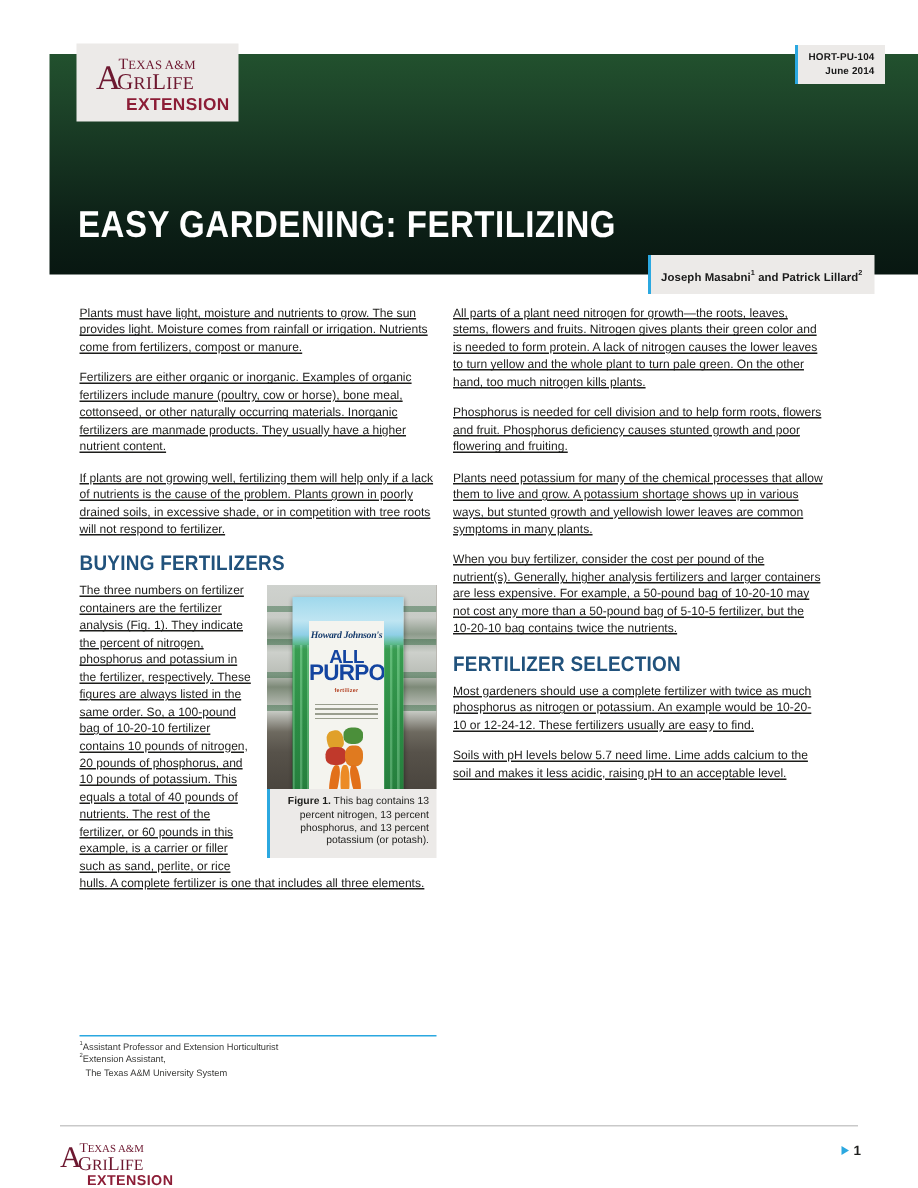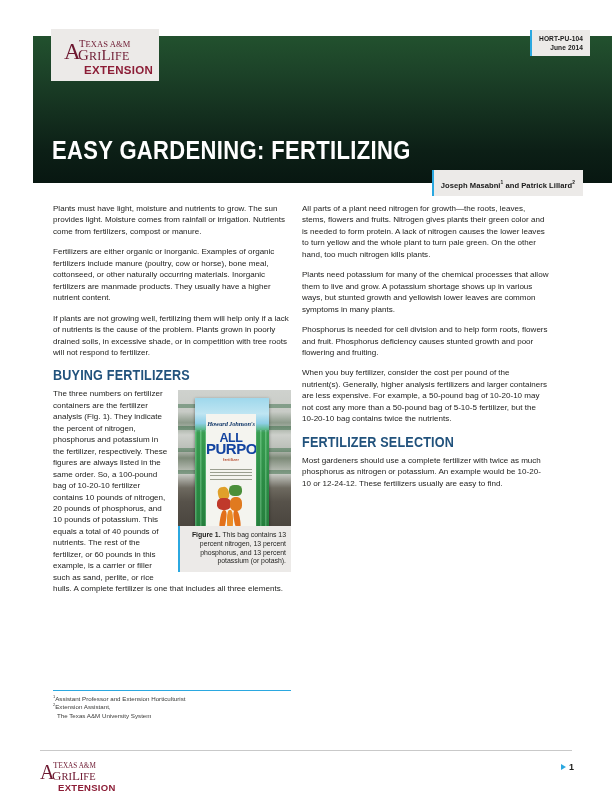--- a/index.html
+++ b/index.html
@@ -139,21 +139,21 @@
     position: absolute;
     top: 203px;
     font-size: 8.05px;
     line-height: 11.45px;
     color: #1d1d1b;
     text-align: left;
   }
   .col-left { left: 53px; width: 238px; }
   .col-right { left: 302px; width: 247px; }
 
-  .col p { margin: 0 0 9px 0; }
+  .col p { margin: 0 0 9px 0; text-decoration: underline; }
 
   h2.section {
     font-family: "Liberation Sans Narrow", "Liberation Sans", sans-serif;
     font-size: 14px;
     line-height: 16px;
     font-weight: bold;
     color: #21527c;
     letter-spacing: 0.2px;
     margin: 6px 0 5px 0;
     transform: scaleX(0.9);
@@ -430,27 +430,28 @@
       </div>
     </div>
     <div class="fig-caption"><b>Figure 1.</b><span> This bag contains 13 percent nitrogen, 13 percent phosphorus, and 13 percent potassium (or potash).</span></div>
   </div>
 
   <p>The three numbers on fertilizer containers are the fertilizer analysis (Fig. 1). They indicate the percent of nitrogen, phosphorus and potassium in the fertilizer, respectively. These figures are always listed in the same order. So, a 100-pound bag of 10-20-10 fertilizer contains 10 pounds of nitrogen, 20 pounds of phosphorus, and 10 pounds of potassium. This equals a total of 40 pounds of nutrients. The rest of the fertilizer, or 60 pounds in this example, is a carrier or filler such as sand, perlite, or rice hulls. A complete fertilizer is one that includes all three elements.</p>
 </div>
 
 <div class="col col-right">
   <p>All parts of a plant need nitrogen for growth—the roots, leaves, stems, flowers and fruits. Nitrogen gives plants their green color and is needed to form protein. A lack of nitrogen causes the lower leaves to turn yellow and the whole plant to turn pale green. On the other hand, too much nitrogen kills plants.</p>
+  <p>Phosphorus is needed for cell division and to help form roots, flowers and fruit. Phosphorus deficiency causes stunted growth and poor flowering and fruiting.</p>
   <p>Plants need potassium for many of the chemical processes that allow them to live and grow. A potassium shortage shows up in various ways, but stunted growth and yellowish lower leaves are common symptoms in many plants.</p>
-  <p>Phosphorus is needed for cell division and to help form roots, flowers and fruit. Phosphorus deficiency causes stunted growth and poor flowering and fruiting.</p>
   <p>When you buy fertilizer, consider the cost per pound of the nutrient(s). Generally, higher analysis fertilizers and larger containers are less expensive. For example, a 50-pound bag of 10-20-10 may not cost any more than a 50-pound bag of 5-10-5 fertilizer, but the 10-20-10 bag contains twice the nutrients.</p>
 
   <h2 class="section">FERTILIZER SELECTION</h2>
 
   <p>Most gardeners should use a complete fertilizer with twice as much phosphorus as nitrogen or potassium. An example would be 10-20-10 or 12-24-12. These fertilizers usually are easy to find.</p>
+  <p>Soils with pH levels below 5.7 need lime. Lime adds calcium to the soil and makes it less acidic, raising pH to an acceptable level.</p>
 </div>
 
 <div class="footnotes">
   <div><sup>1</sup><span>Assistant Professor and Extension Horticulturist</span></div>
   <div><sup>2</sup><span>Extension Assistant,</span></div>
   <div class="indent">The Texas A&amp;M University System</div>
 </div>
 
 <div class="footer-rule"></div>
 <div class="footer-logo">

